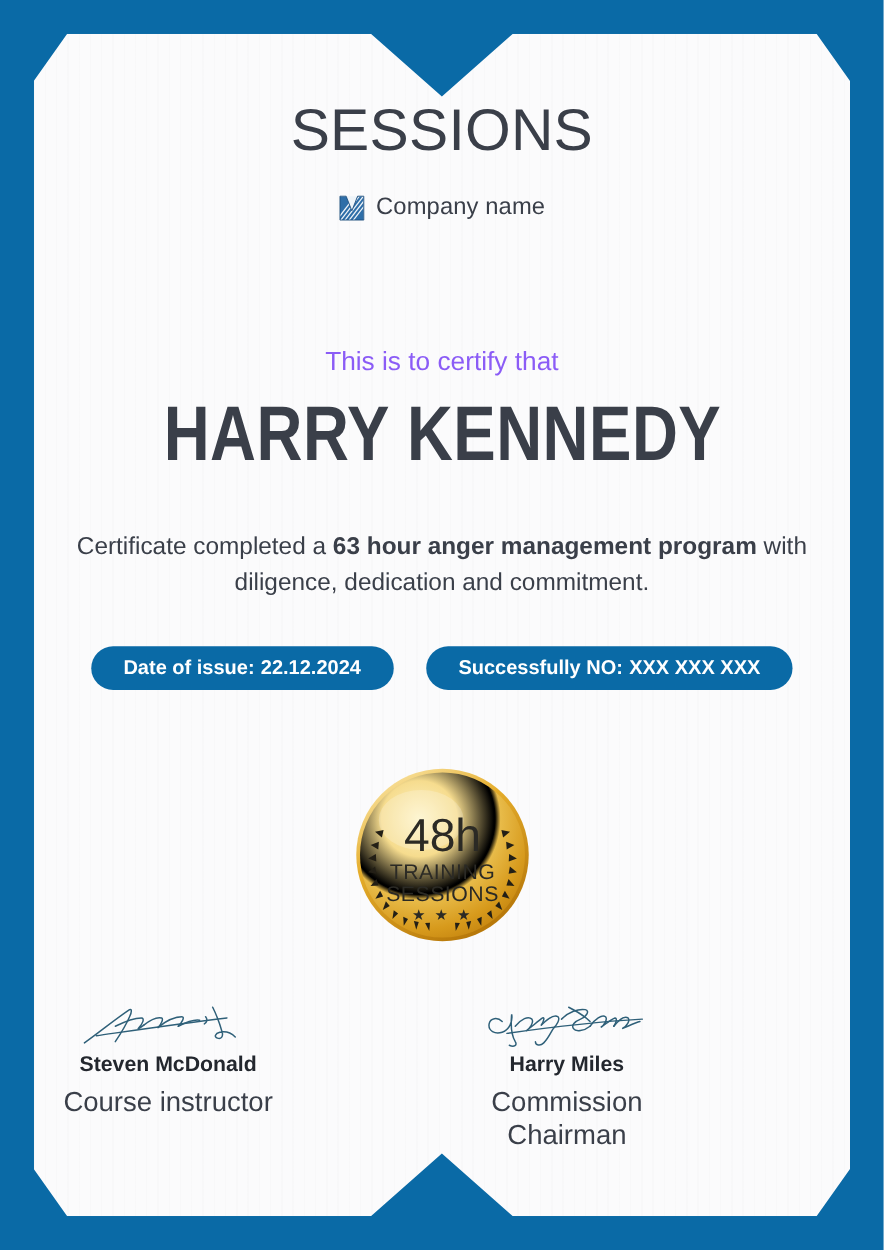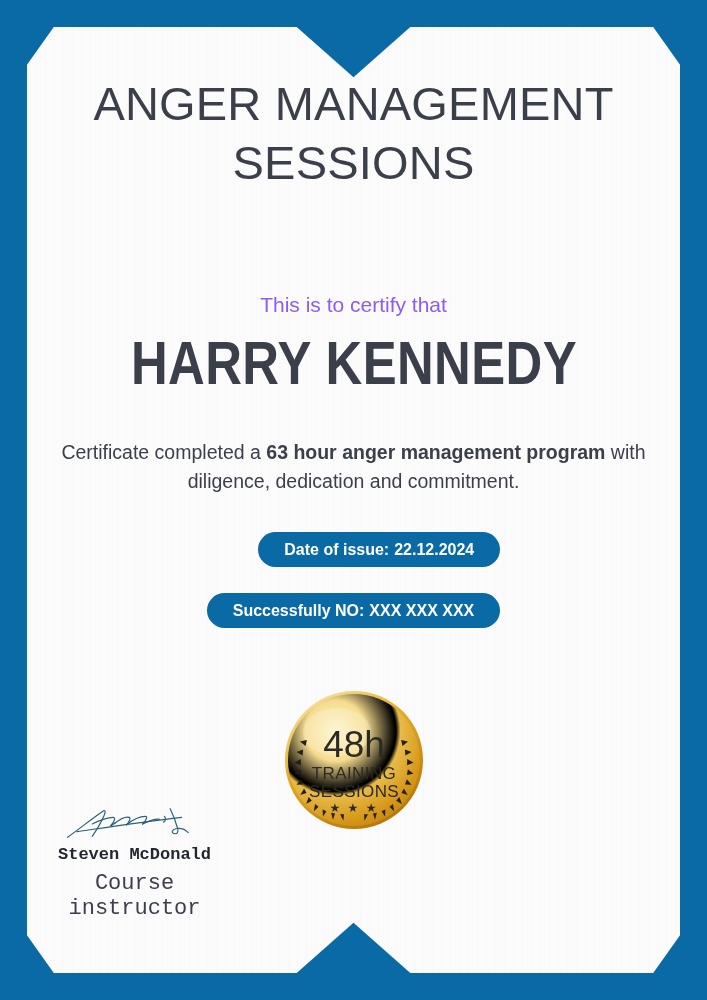--- a/index.html
+++ b/index.html
@@ -126,22 +126,21 @@
     color: #3a3f49;
     font-weight: 400;
   }
   #description b { font-weight: 700; }
 
   
   #pill-row {
     margin-top: 36px;
     display: flex;
     gap: 26px;
-    align-items: flex-end;
-    flex-direction: column;
+    align-items: flex-start;
   }
   .pill {
     background: #0a6aa6;
     color: #ffffff;
     border-radius: 999px;
     height: 35px;
     display: flex;
     align-items: center;
     justify-content: center;
     padding: 0 26px;
@@ -162,21 +161,20 @@
 
   
   #signature-row {
     position: absolute;
     left: 0;
     right: 0;
     bottom: 52px;
     display: flex;
     justify-content: flex-start;
     gap: 104px;
-    font-family: Liberation Mono, monospace;
   }
   .signature-block {
     width: 215px;
     text-align: center;
     display: flex;
     flex-direction: column;
     align-items: center;
   }
   .signature-mark { height: 38px; display: block; }
   .signature-name {
@@ -196,24 +194,47 @@
 <body>
 
 <div id="certificate">
 
   <div id="card">
     <div id="card-texture"></div>
 
     <div id="card-inner">
 
       <div id="title">
-        <div>ANGER MANAGEMENT</div>
         <div>SESSIONS</div>
       </div>
 
+      <div id="company-row">
+        <span>
+          <svg id="company-logo" viewBox="0 0 22 22" xmlns="http://www.w3.org/2000/svg">
+            <defs>
+              <clipPath id="mClip">
+                <path d="M1 1 L6.2 1 L11 13.2 L15.8 1 L21 1 L21 21 L1 21 Z"></path>
+              </clipPath>
+            </defs>
+            <rect x="1" y="1" width="20" height="20" fill="#eef4f9"></rect>
+            <g clip-path="url(#mClip)">
+              <rect x="1" y="1" width="20" height="20" fill="#2e6ea8"></rect>
+              <g stroke="#ffffff" stroke-width="1.05" opacity="0.92">
+                <line x1="-4" y1="24" x2="16" y2="-2"></line>
+                <line x1="-0.5" y1="24" x2="19.5" y2="-2"></line>
+                <line x1="3" y1="24" x2="23" y2="-2"></line>
+                <line x1="6.5" y1="24" x2="26.5" y2="-2"></line>
+                <line x1="10" y1="24" x2="30" y2="-2"></line>
+              </g>
+            </g>
+            <path d="M1 1 L6.2 1 L11 13.2 L15.8 1 L21 1 L21 21 L1 21 Z" fill="none" stroke="#18497a" stroke-width="0.7"></path>
+          </svg>
+        </span>
+        <span id="company-name">Company name</span>
+      </div>
 
       <div id="certify-line">This is to certify that</div>
 
       <div id="recipient">HARRY KENNEDY</div>
 
       <div id="description"><span>Certificate completed a </span><b>63 hour anger management program</b><span> with diligence, dedication and commitment.</span></div>
 
       <div id="pill-row">
         <div class="pill">
           <span class="pill-label">Date of issue:</span>
@@ -297,18 +318,34 @@
               <path d="M93 20 C99 17, 106 14, 111 15"></path>
               <path d="M116 12 C118 14, 117 17, 115 18"></path>
               <path d="M122 4 C125 10, 128 18, 130 25 C131 29, 129 31, 126 30 C123 29, 124 26, 128 25 C133 24, 138 26, 141 29"></path>
               <path d="M24 28 C52 24, 92 18, 134 13"></path>
             </g>
           </svg>
           <div class="signature-name">Steven McDonald</div>
           <div class="signature-role">Course instructor</div>
         </div>
 
+        <div class="signature-block">
+          <svg class="signature-mark" viewBox="0 0 170 40" width="170" height="38">
+            <g fill="none" stroke="#2f6079" stroke-width="1.25" stroke-linecap="round">
+              <path d="M30 16 C26 12, 20 13, 19 18 C18 24, 24 27, 30 25 C36 23, 39 16, 38 10 C37 20, 38 28, 41 33 C43 36, 40 38, 36 36"></path>
+              <path d="M41 20 C46 14, 52 11, 55 14 C57 17, 53 22, 50 24 C54 21, 60 16, 64 13 C66 12, 65 16, 63 19"></path>
+              <path d="M63 19 C68 14, 74 10, 77 12 C79 14, 76 19, 73 22 C71 25, 69 30, 65 34 C62 37, 58 36, 58 33"></path>
+              <path d="M80 14 C86 8, 94 5, 100 6 C104 7, 101 12, 96 14 C91 16, 88 19, 90 22 C92 25, 99 24, 104 20"></path>
+              <path d="M104 20 C108 14, 114 10, 117 12 C119 14, 116 19, 113 21 C117 18, 122 14, 125 13 C127 13, 126 17, 124 20"></path>
+              <path d="M124 20 C128 15, 133 11, 136 13 C138 15, 135 20, 131 22 C136 20, 142 17, 146 16"></path>
+              <path d="M86 4 C94 8, 100 12, 104 16"></path>
+              <path d="M34 26 C62 22, 112 16, 148 14"></path>
+            </g>
+          </svg>
+          <div class="signature-name">Harry Miles</div>
+          <div class="signature-role">Commission Chairman</div>
+        </div>
 
       </div>
 
     </div>
   </div>
 </div>
 
 </body></html>

